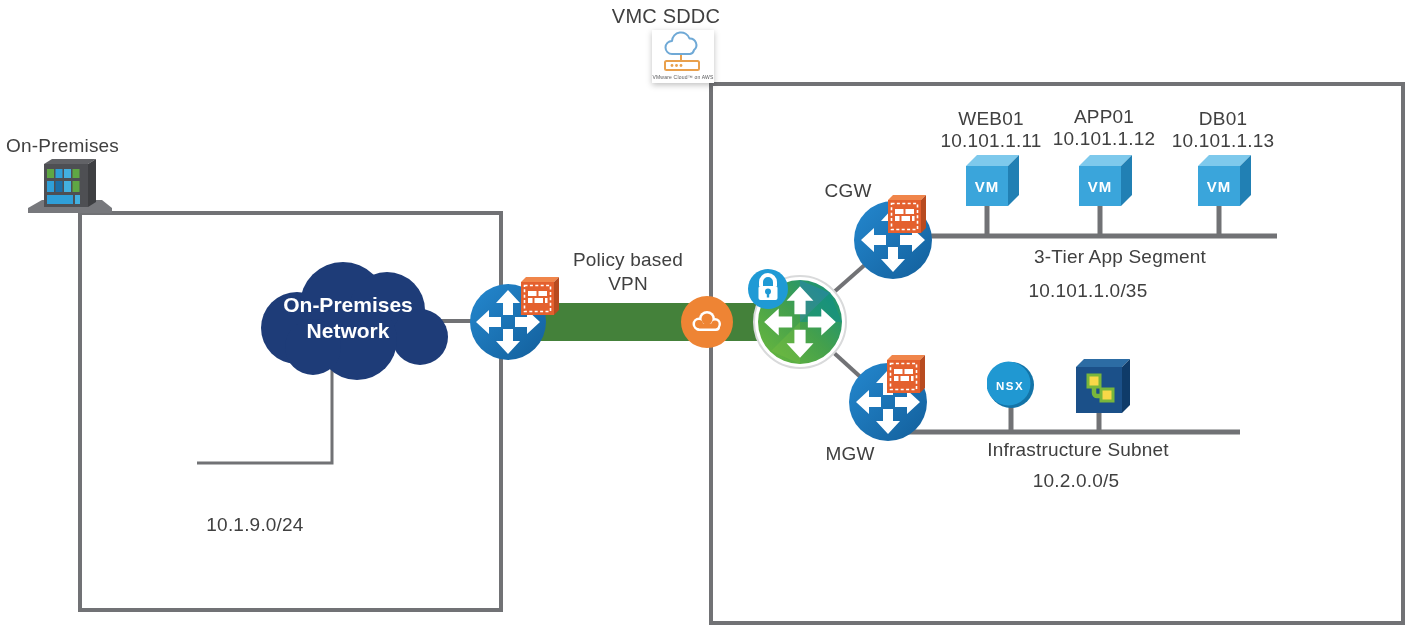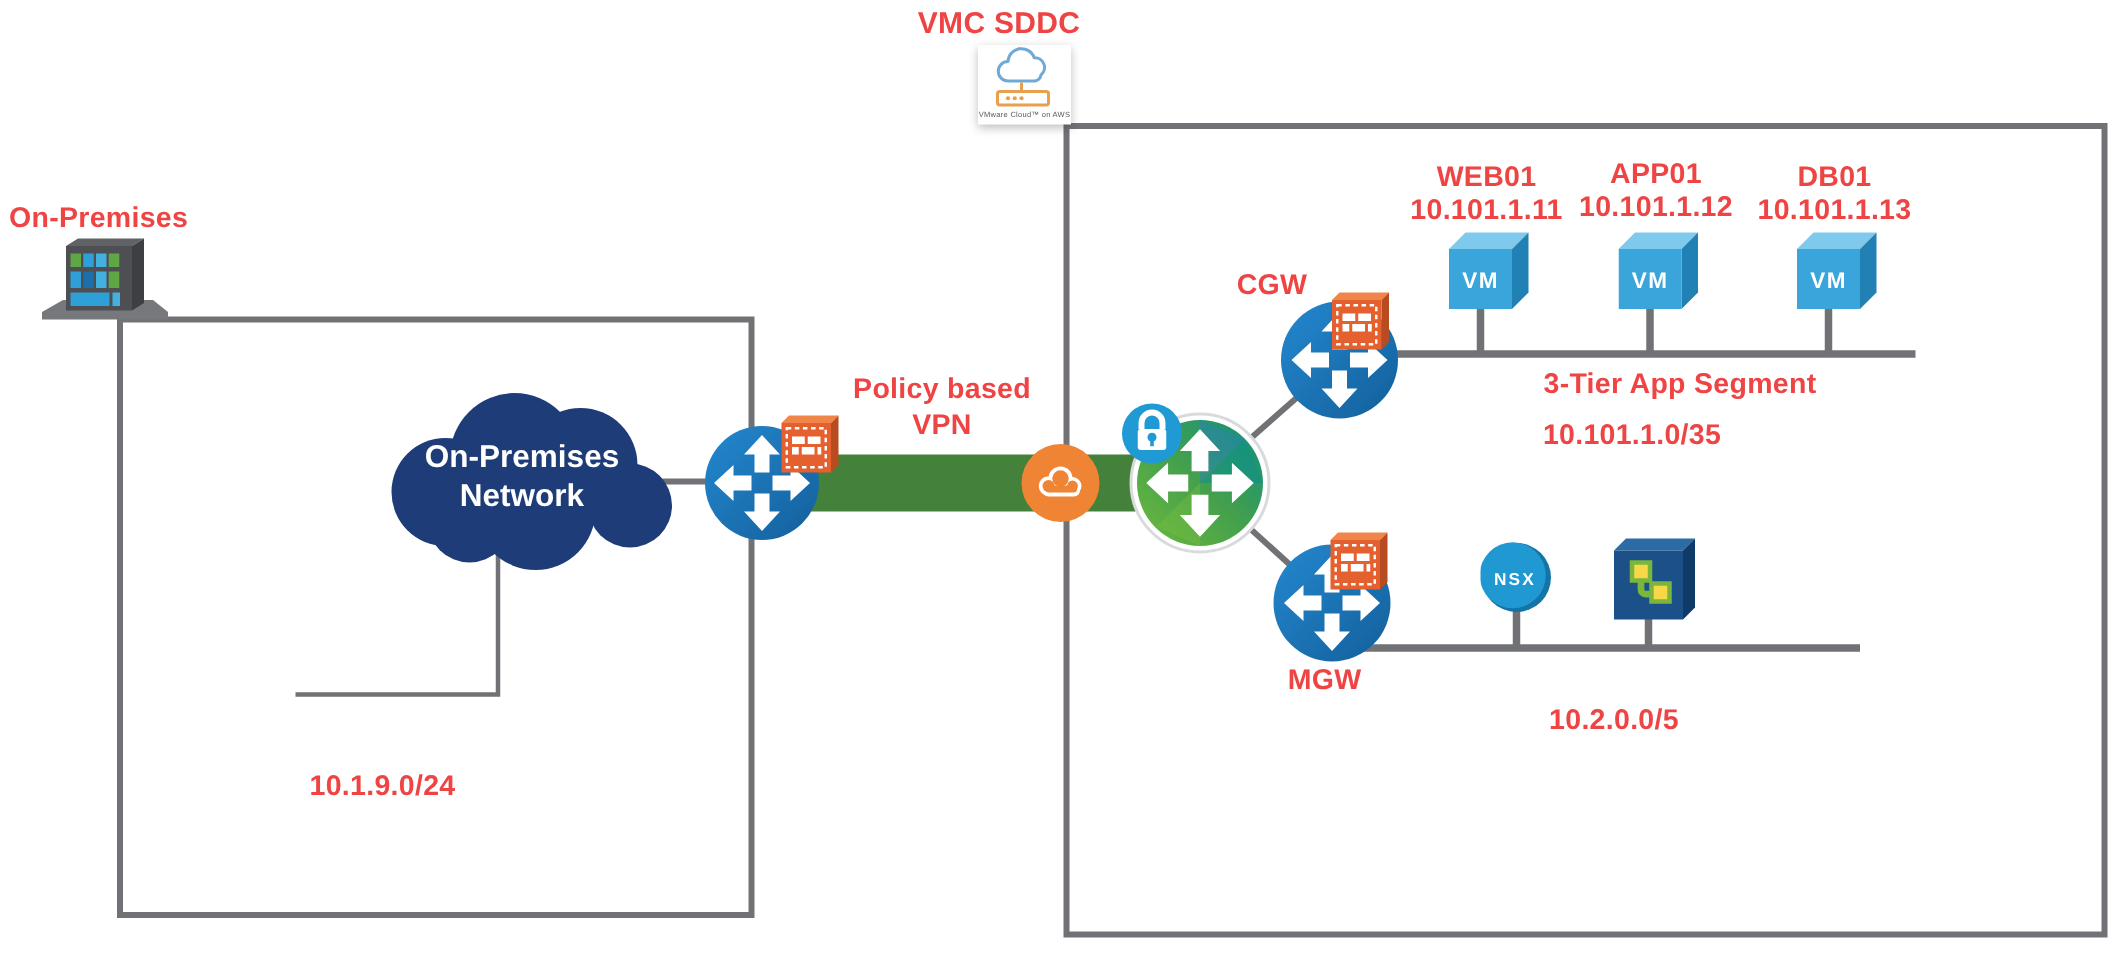--- a/index.html
+++ b/index.html
@@ -1,20 +1,20 @@
 <!DOCTYPE html>
 <html><head>
 <meta charset="utf-8">
 <style>
   html,body{margin:0;padding:0;background:#fff;}
   #canvas{position:relative;width:1418px;height:638px;background:#fff;overflow:hidden;
           font-family:"Liberation Sans",sans-serif;}
   .region-box{position:absolute;border:4px solid #717275;box-sizing:border-box;background:transparent;}
   .abs{position:absolute;}
-  .lbl{position:absolute;color:#ef4444;font-weight:700;font-size:19px;line-height:1.1;white-space:nowrap;letter-spacing:.2px;}
+  .lbl{position:absolute;color:#404040;font-weight:400;font-size:19px;line-height:1.1;white-space:nowrap;letter-spacing:.2px;}
   .ctr{transform:translateX(-50%);text-align:center;}
   .cloud-text{position:absolute;color:#fff;font-weight:700;font-size:21px;text-align:center;transform:translateX(-50%);line-height:1.25;}
   .vpn-band{position:absolute;background:#44813A;}
   .badge-card{position:absolute;background:#fff;box-shadow:0 2px 6px rgba(0,0,0,.25);}
   .badge-caption{position:absolute;bottom:3px;left:0;width:100%;text-align:center;font-size:5px;color:#58595B;letter-spacing:.2px;}
   svg{display:block;}
   .ln{stroke:#717275;stroke-width:4;fill:none;}
   .ln-thin{stroke:#717275;stroke-width:3;fill:none;}
   .ln-thick{stroke:#717275;stroke-width:5;fill:none;}
 </style>
@@ -180,21 +180,21 @@
   </svg>
   <div class="lbl ctr" style="left:848px;top:181px;text-align:right;">CGW</div>
 
   <svg class="abs" style="left:828px;top:342px" width="122" height="122">
     <circle cx="60" cy="60" r="39" fill="url(#gBlue)"></circle>
     <g transform="translate(60,60)">
         <use href="#cross"></use>
       </g>
     <use href="#fw" transform="translate(59,13)"></use>
   </svg>
-  <div class="lbl ctr" style="left:850px;top:444px;margin-left:33px;">MGW</div>
+  <div class="lbl ctr" style="left:850px;top:444px;">MGW</div>
 
   <svg class="abs" style="left:966px;top:154px" width="56" height="54">
     <polygon points="0,12 11,1 53,1 42,12" fill="#7EC9EC"></polygon>
     <polygon points="42,12 53,1 53,41 42,52" fill="#2180B4"></polygon>
     <rect x="0" y="12" width="42" height="40" fill="#3AA5DB"></rect>
     <text x="21" y="38" text-anchor="middle" font-size="15" font-weight="bold" letter-spacing="1" fill="#fff">VM</text>
   </svg>
   <svg class="abs" style="left:1079px;top:154px" width="56" height="54">
     <polygon points="0,12 11,1 53,1 42,12" fill="#7EC9EC"></polygon>
     <polygon points="42,12 53,1 53,41 42,52" fill="#2180B4"></polygon>
@@ -226,15 +226,16 @@
 
   <svg class="abs" style="left:1075px;top:358px" width="56" height="56">
     <polygon points="1,9 9,1 55,1 47,9" fill="#2C6CA4"></polygon>
     <polygon points="47,9 55,1 55,47 47,55" fill="#0F3B69"></polygon>
     <rect x="1" y="9" width="46" height="46" fill="#1B5089"></rect>
     <path d="M19,29 v6 a3,3 0 0 0 3,3 h4" stroke="#79B63B" stroke-width="4.5" fill="none"></path>
     <rect x="13" y="17" width="12" height="12" fill="#F8D848" stroke="#79B63B" stroke-width="3"></rect>
     <rect x="26" y="31" width="12" height="12" fill="#F8D848" stroke="#79B63B" stroke-width="3"></rect>
   </svg>
 
+  <div class="lbl ctr" style="left:1078px;top:440px;">Infrastructure Subnet</div>
   <div class="lbl ctr" style="left:1076px;top:471px;">10.2.0.0/5</div>
 
 </div>
 
 </body></html>

